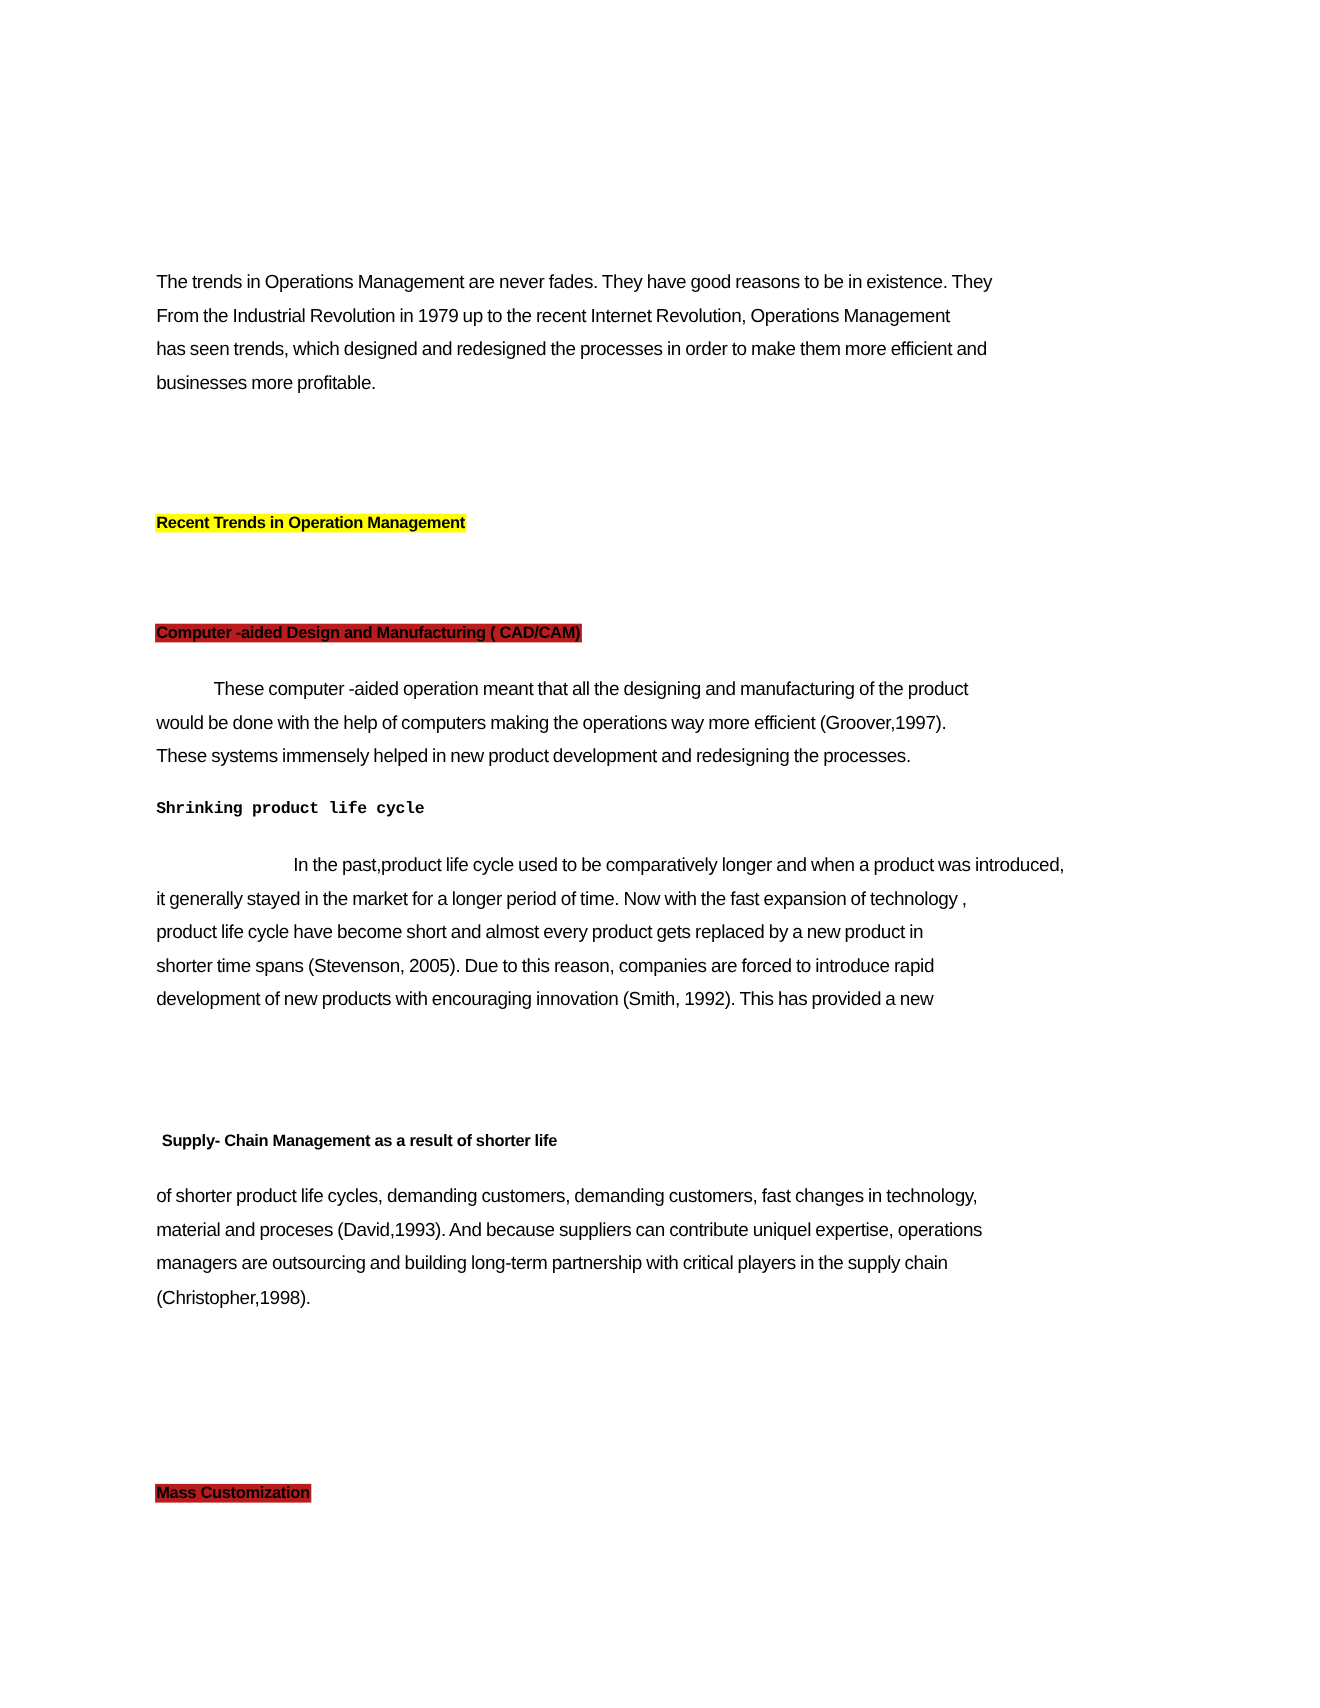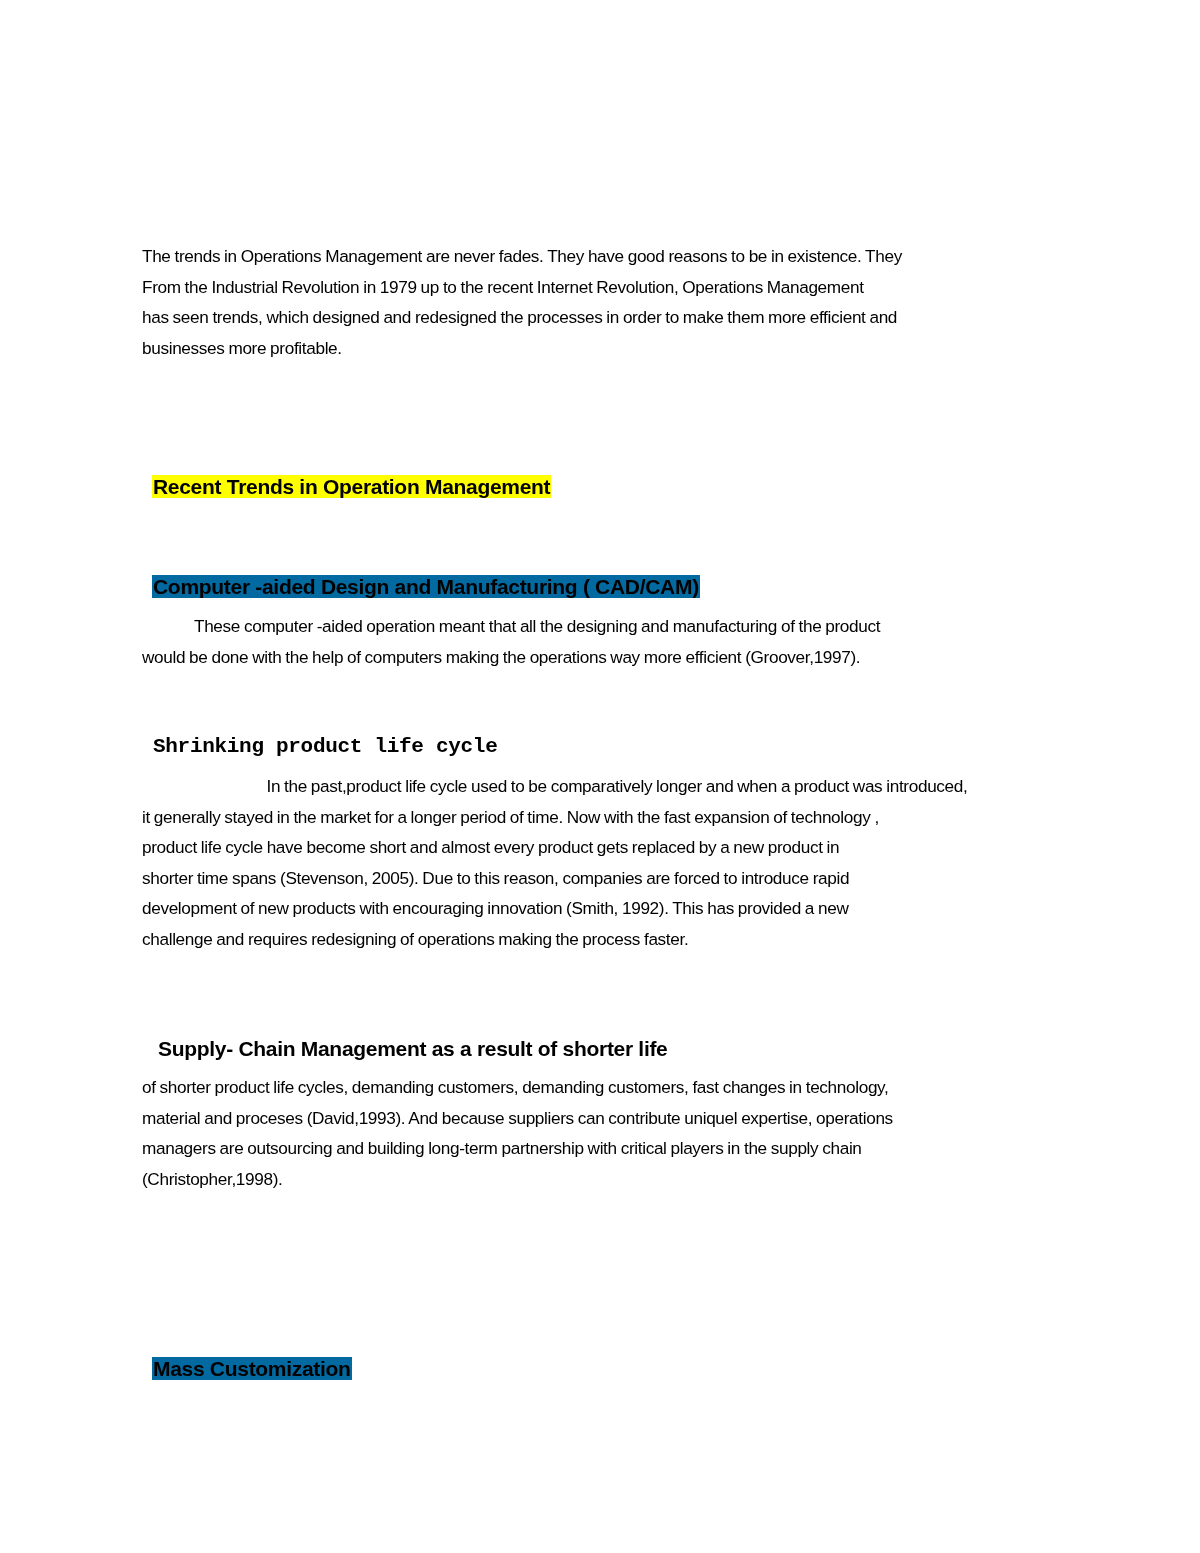--- a/index.html
+++ b/index.html
@@ -32,29 +32,29 @@
       letter-spacing: -0.35px;
       word-spacing: -0.5px;
       margin: 0;
     }
     .line {
       display: block;
       white-space: nowrap;
     }
     .heading {
       position: absolute;
-      font-size: 21px;
+      font-size: 15px;
       font-weight: bold;
       line-height: 22px;
       letter-spacing: -0.3px;
       white-space: nowrap;
-      margin: 11px;
+      margin: 0;
     }
     .hl-yellow { background: #ffff00; padding: 0 1px; }
-    .hl-magenta { background: #0369a1; padding: 0 1px; }
+    .hl-magenta { background: #b91c1c; padding: 0 1px; }
   </style>
 </head>
 <body>
 
 <div class="page">
 
   <div class="block" style="top:241px;">
     <span class="line">The trends in Operations Management are never fades. They have good reasons to be in existence. They</span>
     <span class="line">From the Industrial Revolution in 1979 up to the recent Internet Revolution, Operations Management</span>
     <span class="line">has seen trends, which designed and redesigned the processes in order to make them more efficient and</span>
@@ -65,31 +65,31 @@
     <span class="hl-yellow">Recent Trends in Operation Management</span>
   </div>
 
   <div class="heading" style="left:141px; top:565px;">
     <span class="hl-magenta">Computer -aided Design and Manufacturing ( CAD/CAM)</span>
   </div>
 
   <div class="block" style="top:611px;">
     <span class="line" style="padding-left:52px;">These computer -aided operation meant that all the designing and manufacturing of the product</span>
     <span class="line">would be done with the help of computers making the operations way more efficient (Groover,1997).</span>
+    <span class="line">These systems immensely helped in new product development and redesigning the processes.</span>
   </div>
 
   <div class="heading" style="left:142px; top:725px;font-family:Liberation Mono, monospace;">Shrinking product life cycle</div>
 
   <div class="block" style="top:771px;">
     <span class="line" style="padding-left:30px;text-align:center;">In the past,product life cycle used to be comparatively longer and when a product was introduced,</span>
     <span class="line">it generally stayed in the market for a longer period of time. Now with the fast expansion of technology ,</span>
     <span class="line">product life cycle have become short and almost every product gets replaced by a new product in</span>
     <span class="line">shorter time spans (Stevenson, 2005). Due to this reason, companies are forced to introduce rapid</span>
     <span class="line">development of new products with encouraging innovation (Smith, 1992).  This has provided a new</span>
-    <span class="line">challenge and requires redesigning of operations making the process faster.</span>
   </div>
 
   <div class="heading" style="left:147px; top:1027px;">Supply- Chain Management as a result of shorter life</div>
 
   <div class="block" style="top:1072px;">
     <span class="line">of shorter product life cycles, demanding customers, demanding customers, fast changes in technology,</span>
     <span class="line">material and proceses (David,1993). And because suppliers can contribute uniquel expertise, operations</span>
     <span class="line">managers are outsourcing and building long-term partnership with critical players in the supply chain</span>
     <span class="line">(Christopher,1998).</span>
   </div>

